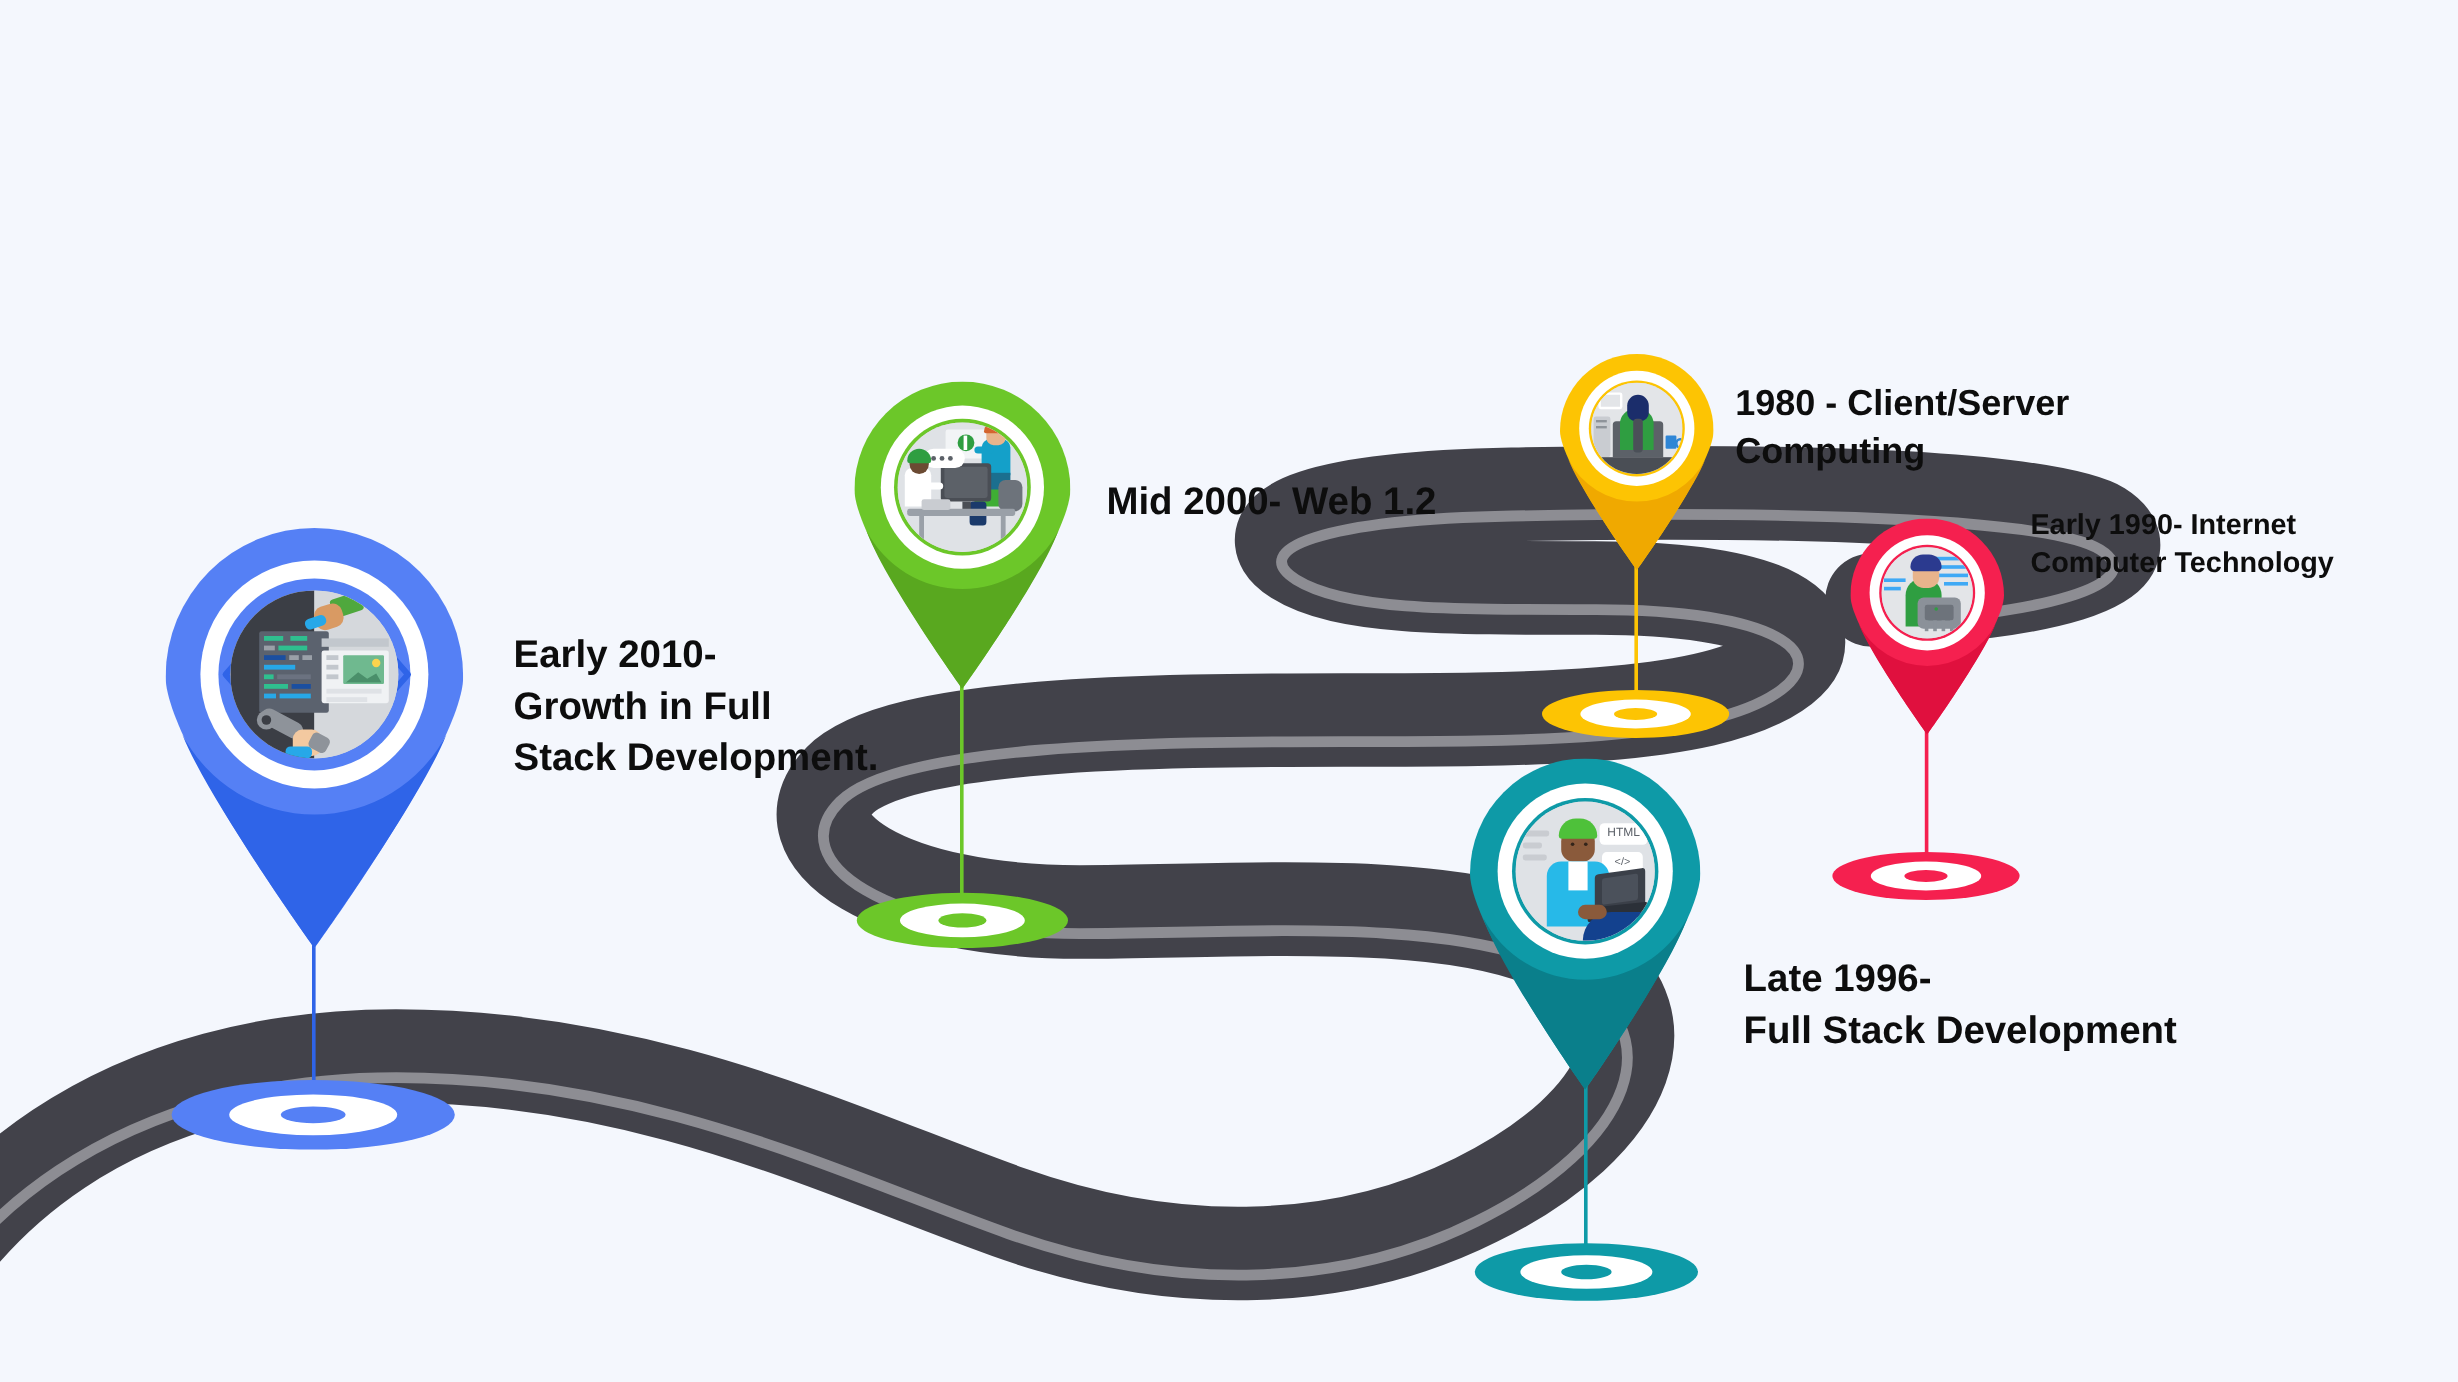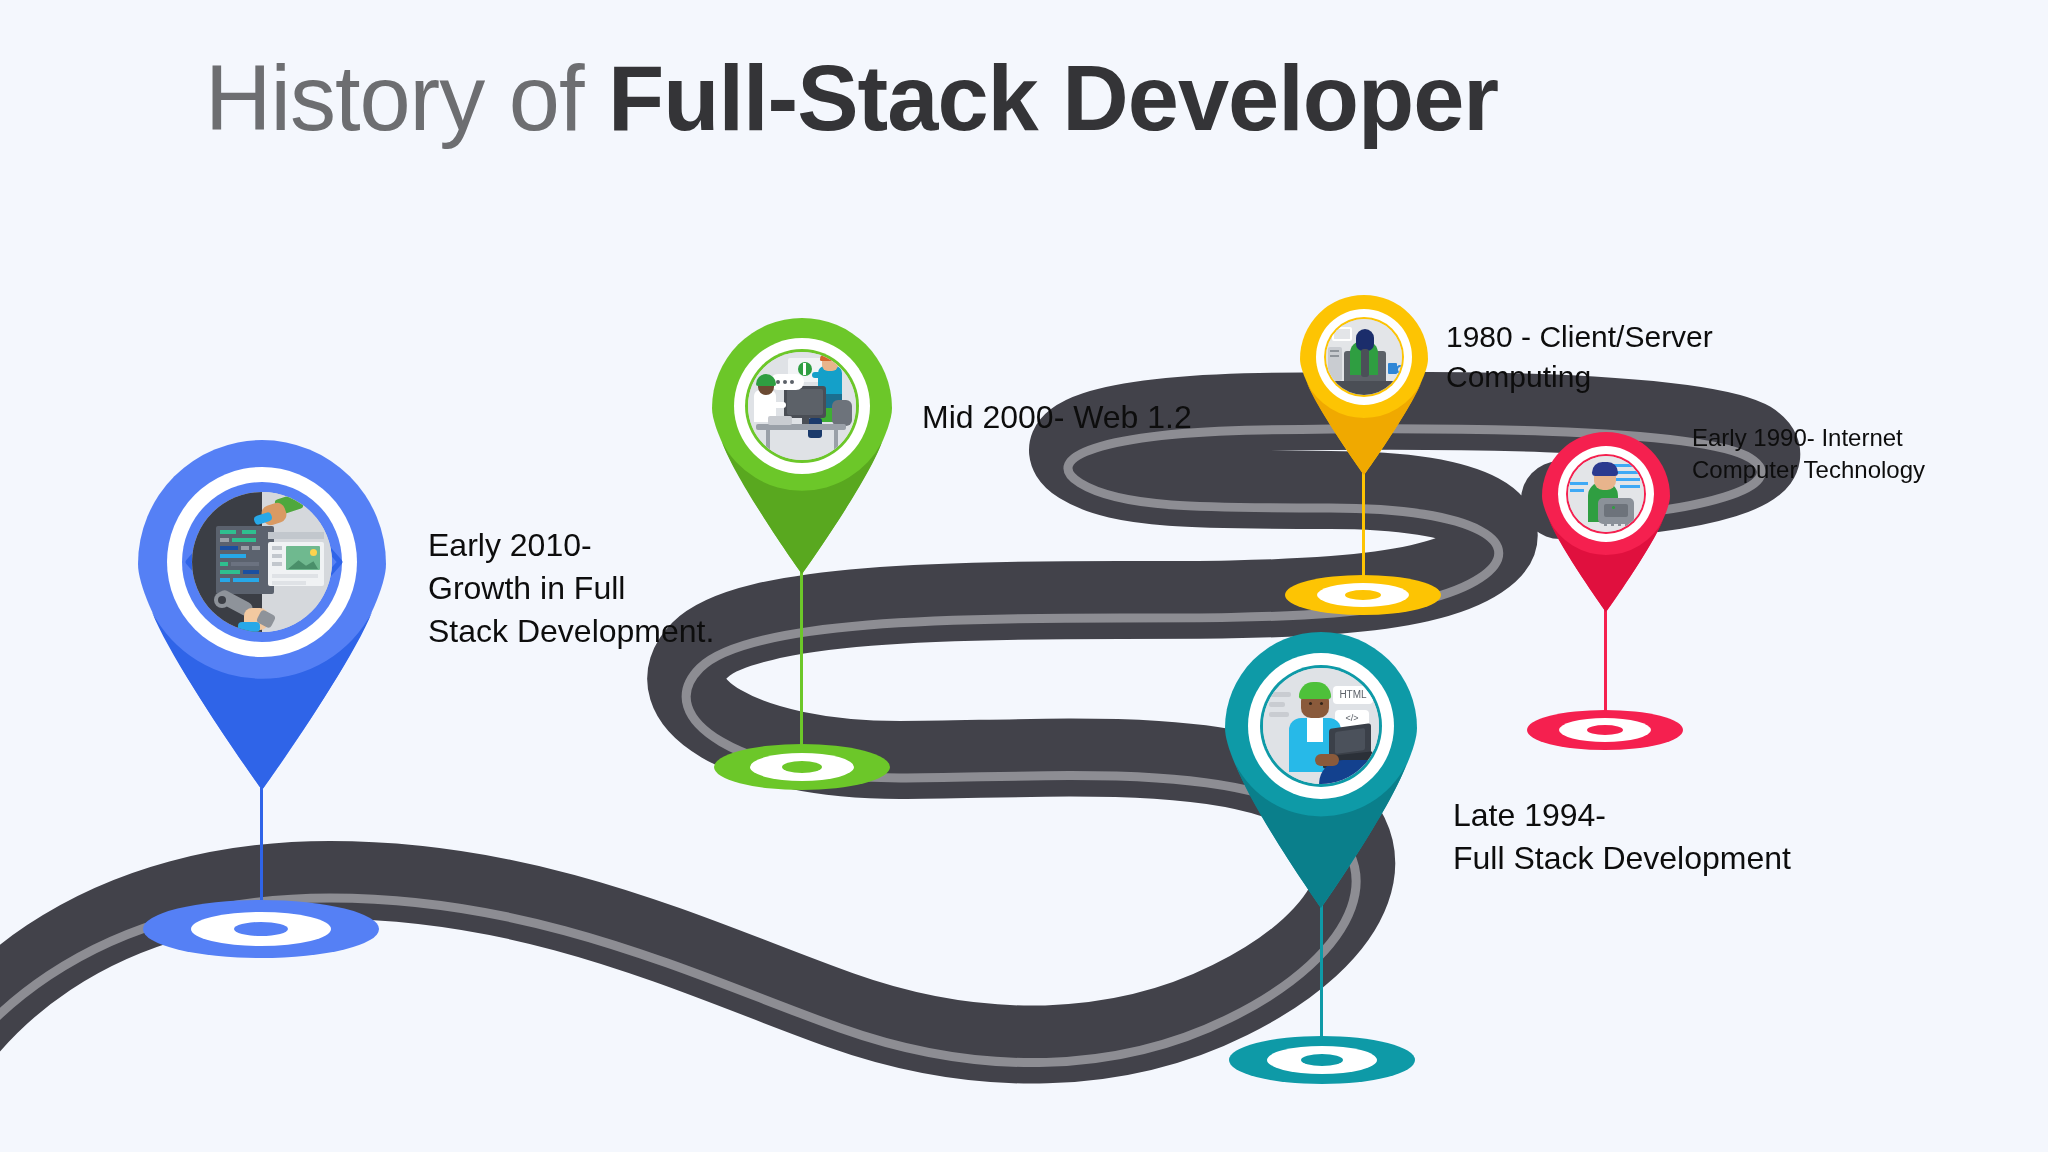--- a/index.html
+++ b/index.html
@@ -54,44 +54,41 @@
     top: 0;
   }
   .pin-stem {
     position: absolute;
     width: 3px;
     border-radius: 0;
   }
   .pin-label {
     position: absolute;
     color: #0d0d0d;
-    font-weight: 400;
+    font-weight: 700;
     white-space: pre-line;
     line-height: 1.34;
   }
 
   
   .icon-art {
     position: absolute;
     border-radius: 50%;
     overflow: hidden;
     background: #d8dade;
   }
 
   
   .sh { position: absolute; }
 </style>
 </head>
 <body>
 
 <div id="stage">
 
-  <div id="title">
-    <span class="t-light">History of </span><span class="t-bold">Full-Stack Developer</span>
-  </div>
 
   <svg id="road-svg" viewBox="0 0 2048 1152" preserveAspectRatio="none">
     <defs>
       <clipPath id="clipStage">
           <rect x="0" y="0" width="2048" height="1152"></rect>
         </clipPath>
     </defs>
     <g clip-path="url(#clipStage)">
 
       <path d="
@@ -287,21 +284,21 @@
       <div class="sh" style="left:44px;top:50px;width:16px;height:20px;background:#ffffff;clip-path:polygon(0 0,100% 0,50% 100%);"></div>
 
       <div class="sh" style="left:66px;top:58px;width:42px;height:32px;background:#3b4049;border-radius:3px;transform:skewY(-8deg);"></div>
       <div class="sh" style="left:72px;top:62px;width:30px;height:22px;background:#4b515b;border-radius:2px;transform:skewY(-8deg);"></div>
       <div class="sh" style="left:60px;top:86px;width:50px;height:12px;background:#2b3038;border-radius:2px;transform:skewY(-6deg);"></div>
 
       <div class="sh" style="left:56px;top:92px;width:56px;height:24px;background:#13418e;border-radius:24px 8px 0 0;"></div>
 
       <div class="sh" style="left:52px;top:86px;width:24px;height:12px;background:#8a5a3b;border-radius:6px;"></div>
     </div>
-    <div class="pin-label" style="left:228px; top:162px; font-size:32px; width:420px;">Late 1994-
+    <div class="pin-label" style="left:228px; top:162px; font-size:32px; width:420px;">Late 1996-
 Full Stack Development</div>
   </div>
 
   <div class="pin" style="left:138px; top:440px;">
     <div class="pin-stem" style="left:122px; top:330px; height:152px; background:#2f64e8;"></div>
     <svg width="240" height="62" style="position:absolute;left:3px;top:458px;">
       <ellipse cx="120" cy="31" rx="118" ry="29" fill="#5580f5"></ellipse>
       <ellipse cx="120" cy="31" rx="70" ry="17" fill="#ffffff"></ellipse>
       <ellipse cx="120" cy="31" rx="27" ry="7" fill="#5580f5"></ellipse>
     </svg>

